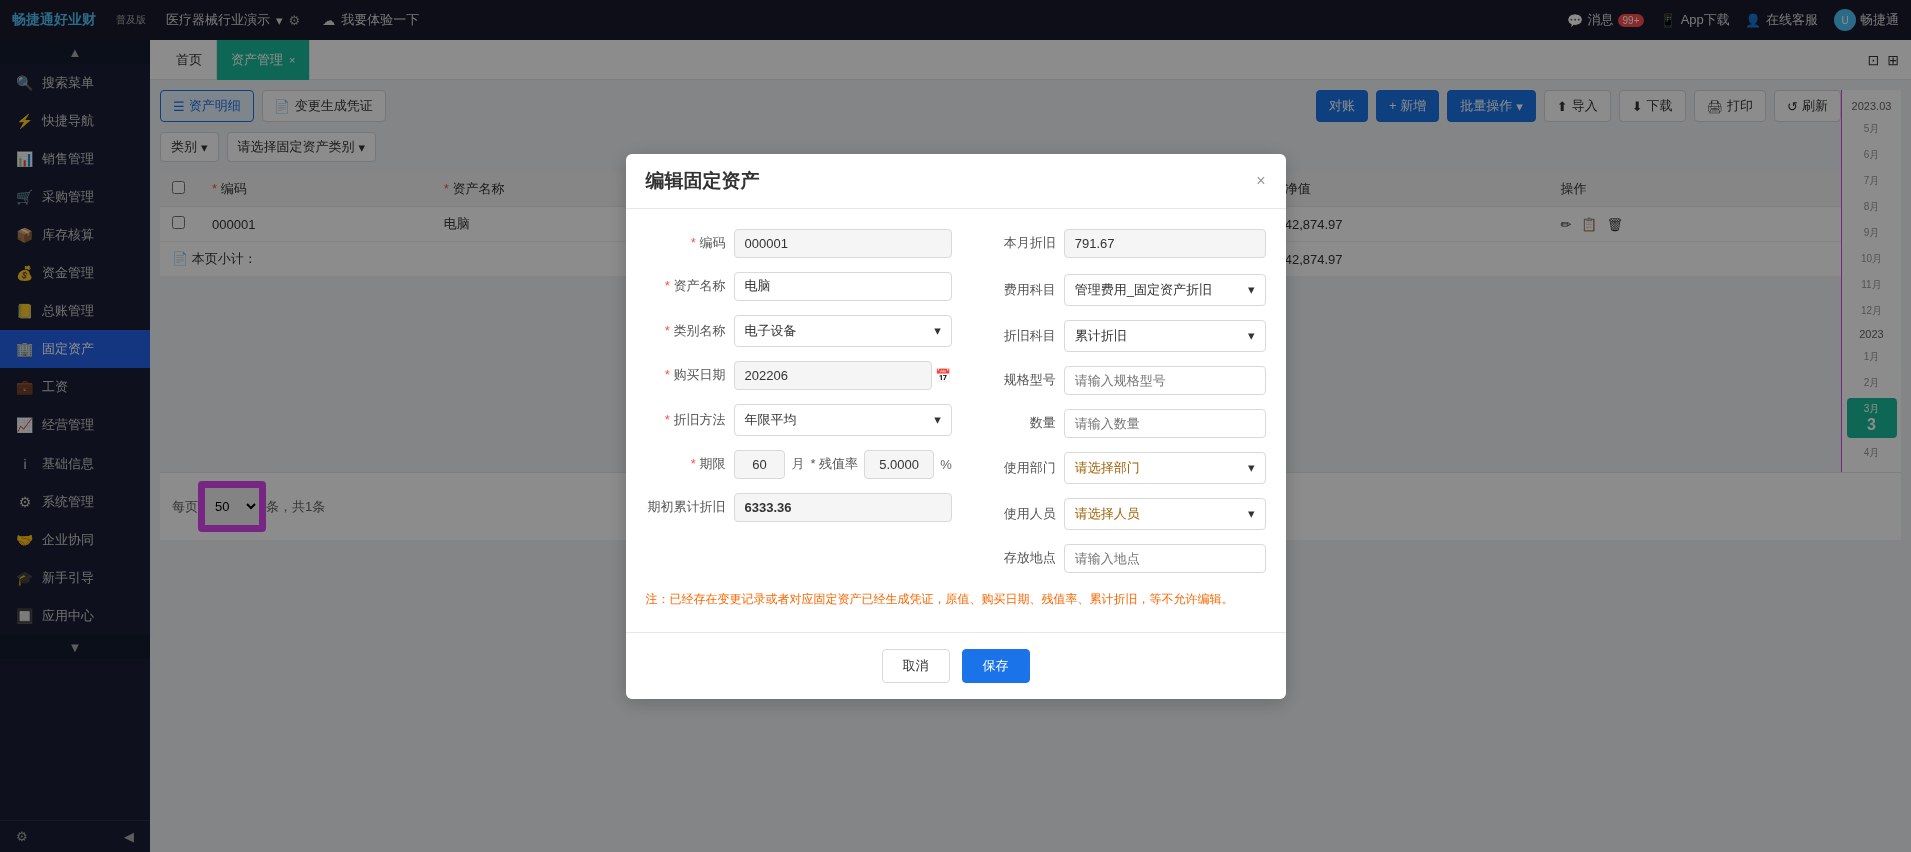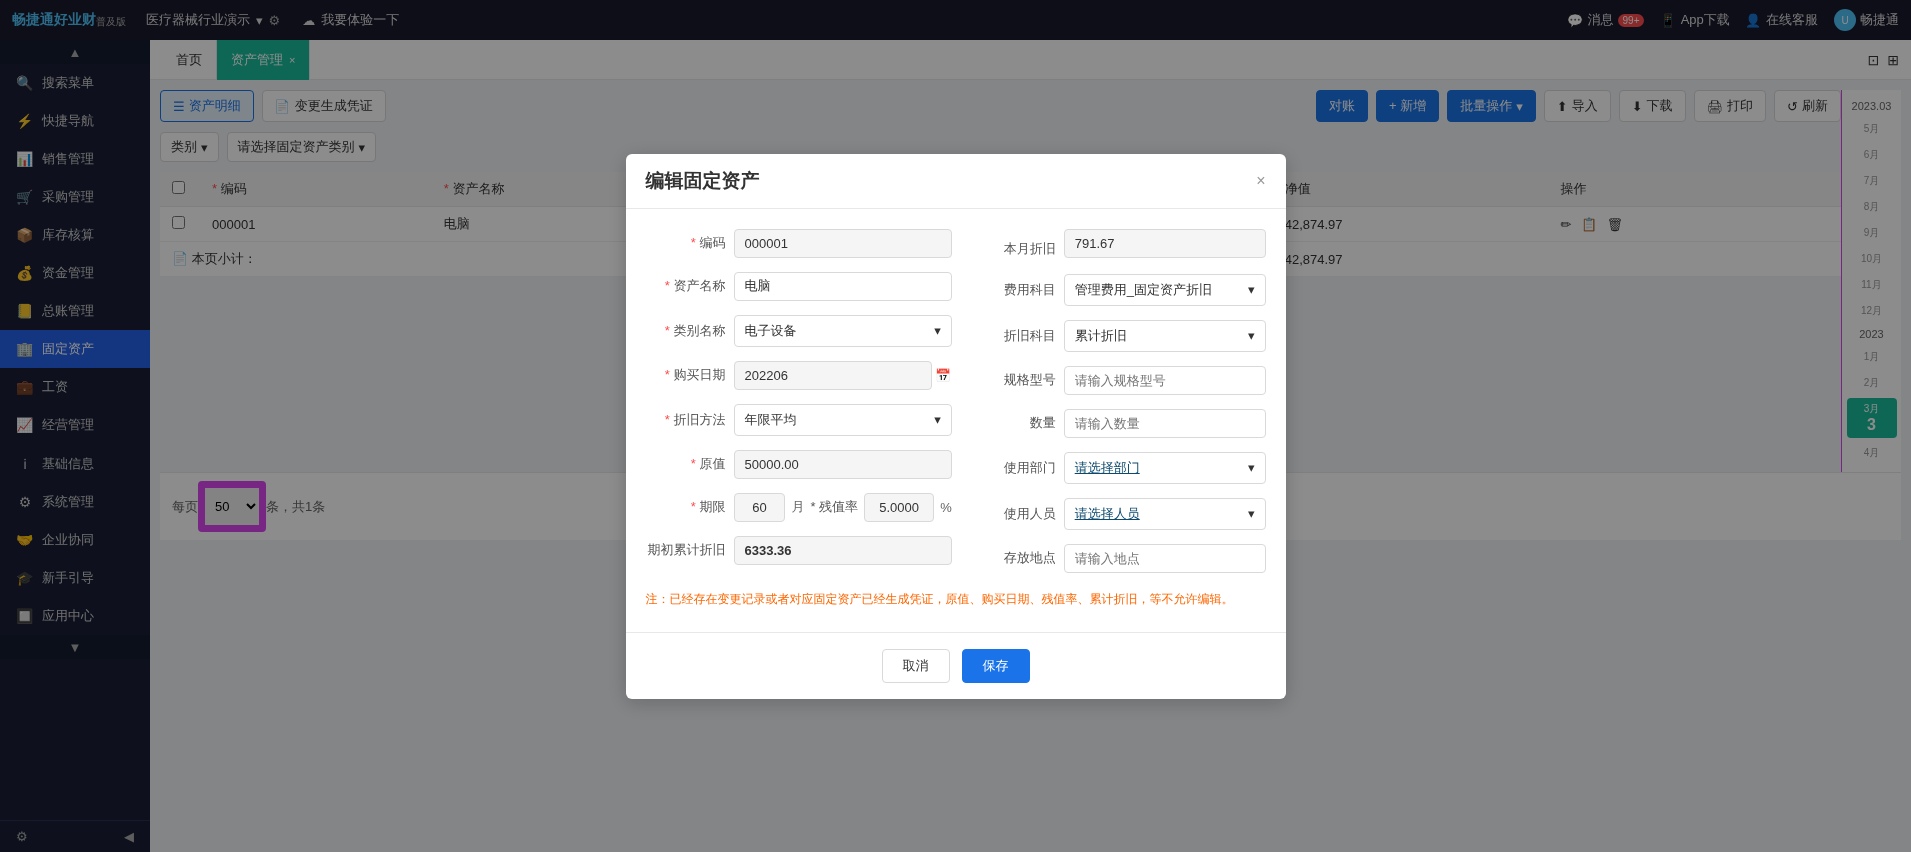--- a/index.html
+++ b/index.html
@@ -6,21 +6,21 @@
     body { font-family: 'Microsoft YaHei', Arial, sans-serif; font-size: 13px; background: #f0f2f5; color: #333; overflow: hidden; }
 
     
     .app-container { display: flex; flex-direction: column; height: 852px; width: 1911px; }
     .top-bar { display: flex; align-items: center; height: 40px; background: #1a1a2e; padding: 0 12px; color: #fff; flex-shrink: 0; }
     .main-area { display: flex; flex: 1; overflow: hidden; }
     .sidebar { width: 150px; background: #1a2035; color: #ccc; flex-shrink: 0; display: flex; flex-direction: column; }
     .content-area { flex: 1; display: flex; flex-direction: column; background: #f0f2f5; overflow: hidden; }
 
     
-    .top-bar-left { display: flex; align-items: flex-end; gap: 0; font-family: Liberation Mono, monospace; }
+    .top-bar-left { display: flex; align-items: center; gap: 20px; font-family: Liberation Mono, monospace; }
     .app-logo { color: #4fc3f7; font-weight: bold; font-size: 14px; }
     .app-version { font-size: 10px; color: #aaa; }
     .top-bar-center { display: flex; align-items: center; gap: 6px; margin-left: 20px; color: #ddd; font-size: 13px; }
     .top-bar-right { margin-left: auto; display: flex; align-items: center; gap: 16px; color: #ddd; font-size: 13px; }
     .badge { background: #ff4d4f; color: #fff; border-radius: 10px; padding: 1px 5px; font-size: 10px; }
     .gear-icon { color: #aaa; cursor: pointer; }
     .sidebar-item { display: flex; align-items: center; gap: 8px; padding: 10px 16px; cursor: pointer; color: #ccc; font-size: 13px; }
     .sidebar-item.active { background: #2563eb; color: #fff; }
     .sidebar-item .icon { font-size: 14px; width: 18px; text-align: center; }
     .sidebar-scroll-up, .sidebar-scroll-down { display: flex; align-items: center; justify-content: center; height: 24px; background: #151c30; color: #aaa; cursor: pointer; }
@@ -76,21 +76,21 @@
     .dialog-body { padding: 20px; }
     .dialog-footer { display: flex; align-items: center; justify-content: center; gap: 12px; padding: 16px 20px; border-top: 1px solid #e8e8e8; }
 
     
     .form-grid { display: grid; grid-template-columns: 1fr 1fr; gap: 16px 24px; }
     .form-row { display: flex; align-items: center; gap: 8px; }
     .form-label { min-width: 80px; text-align: right; font-size: 13px; color: #555; flex-shrink: 0; }
     .form-label .req { color: #ff4d4f; }
     .form-input { flex: 1; padding: 6px 10px; border: 1px solid #d9d9d9; border-radius: 4px; font-size: 13px; color: #333; outline: none; }
     .form-select { flex: 1; display: flex; align-items: center; justify-content: space-between; padding: 6px 10px; border: 1px solid #d9d9d9; border-radius: 4px; font-size: 13px; cursor: pointer; background: #fff; }
-    .form-select .placeholder { color: #0c4a6e; text-decoration: underline; }
+    .form-select .placeholder { color: #a16207; }
     .form-input-date { display: flex; align-items: center; gap: 4px; flex: 1; }
     .form-input-date input { flex: 1; padding: 6px 10px; border: 1px solid #d9d9d9; border-radius: 4px; font-size: 13px; }
     .form-period { display: flex; align-items: center; gap: 6px; flex: 1; justify-content: center; }
     .form-period input { width: 50px; padding: 6px 8px; border: 1px solid #d9d9d9; border-radius: 4px; font-size: 13px; text-align: center; }
     .form-period .unit { font-size: 13px; color: #666; }
     .form-period .rate-label { font-size: 13px; color: #555; }
     .form-period .rate-unit { font-size: 13px; color: #666; }
     .note-text { font-size: 12px; color: #ff6600; padding: 4px 0; }
 
     
@@ -428,26 +428,20 @@
           <div class="form-row" style="margin-bottom:14px;">
             <span class="form-label">
               <span class="req">*</span> <span>折旧方法</span>
             </span>
             <div class="form-select">
               <span>年限平均</span>
               <span>▾</span>
             </div>
           </div>
 
-          <div class="form-row" style="margin-bottom:14px;">
-            <span class="form-label">
-              <span class="req">*</span> <span>原值</span>
-            </span>
-            <input class="form-input" type="text" style="background: rgb(245, 245, 245);" readonly="" value="50000.00">
-          </div>
 
           <div class="form-row" style="margin-bottom:14px;">
             <span class="form-label">
               <span class="req">*</span> <span>期限</span>
             </span>
             <div class="form-period">
               <input class="form-input" type="text" style="width: 50px; background: rgb(245, 245, 245);" readonly="" value="60">
               <span class="unit">月</span>
               <span class="rate-label">* 残值率</span>
               <input class="form-input" type="text" style="width: 70px; background: rgb(245, 245, 245);" readonly="" value="5.0000">
@@ -456,21 +450,21 @@
           </div>
 
           <div class="form-row" style="margin-bottom:14px;">
             <span class="form-label">期初累计折旧</span>
             <input class="form-input" type="text" style="background: rgb(245, 245, 245); font-weight: bold;" readonly="" value="6333.36">
           </div>
         </div>
 
         <div>
 
-          <div class="form-row" style="margin-bottom:16px;align-items:flex-end;">
+          <div class="form-row" style="margin-bottom:16px;">
             <span class="form-label">本月折旧</span>
             <input class="form-input" type="text" style="background: rgb(245, 245, 245);" readonly="" value="791.67">
           </div>
 
           <div class="form-row" style="margin-bottom:14px;">
             <span class="form-label">费用科目</span>
             <div class="form-select">
               <span>管理费用_固定资产折旧</span>
               <span>▾</span>
             </div>

